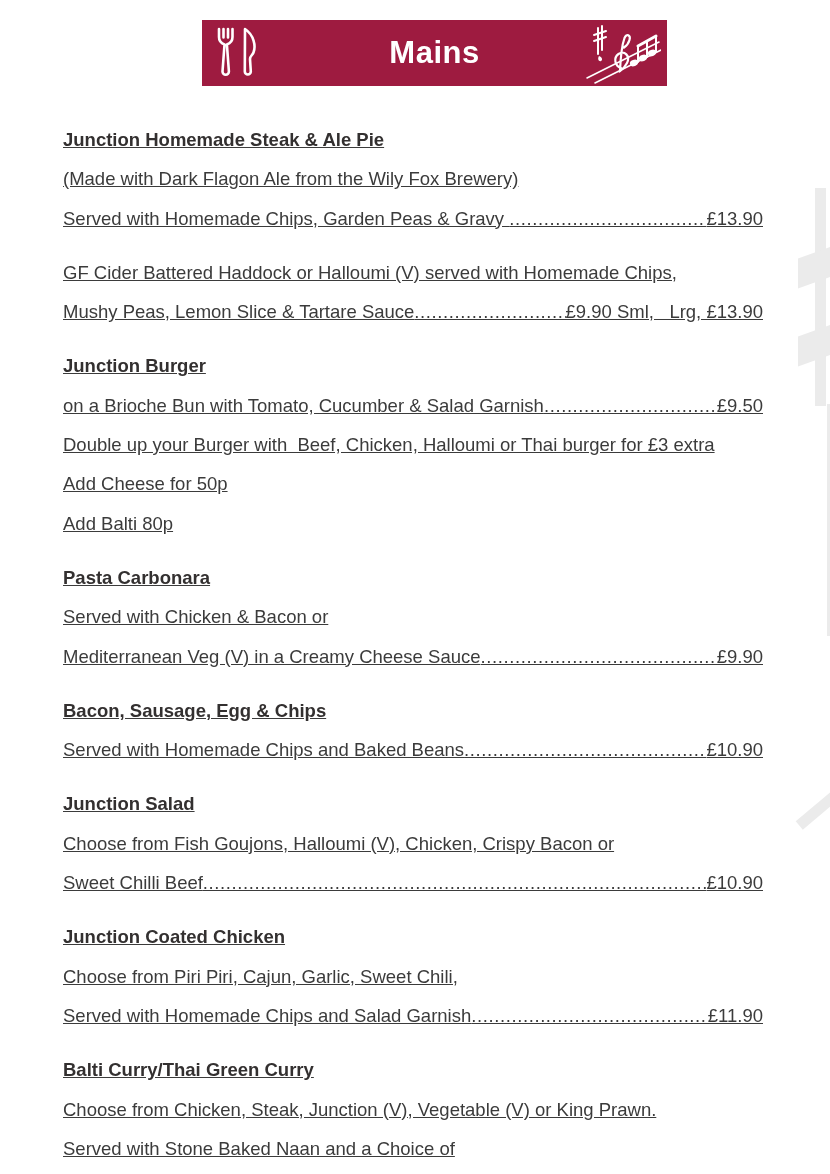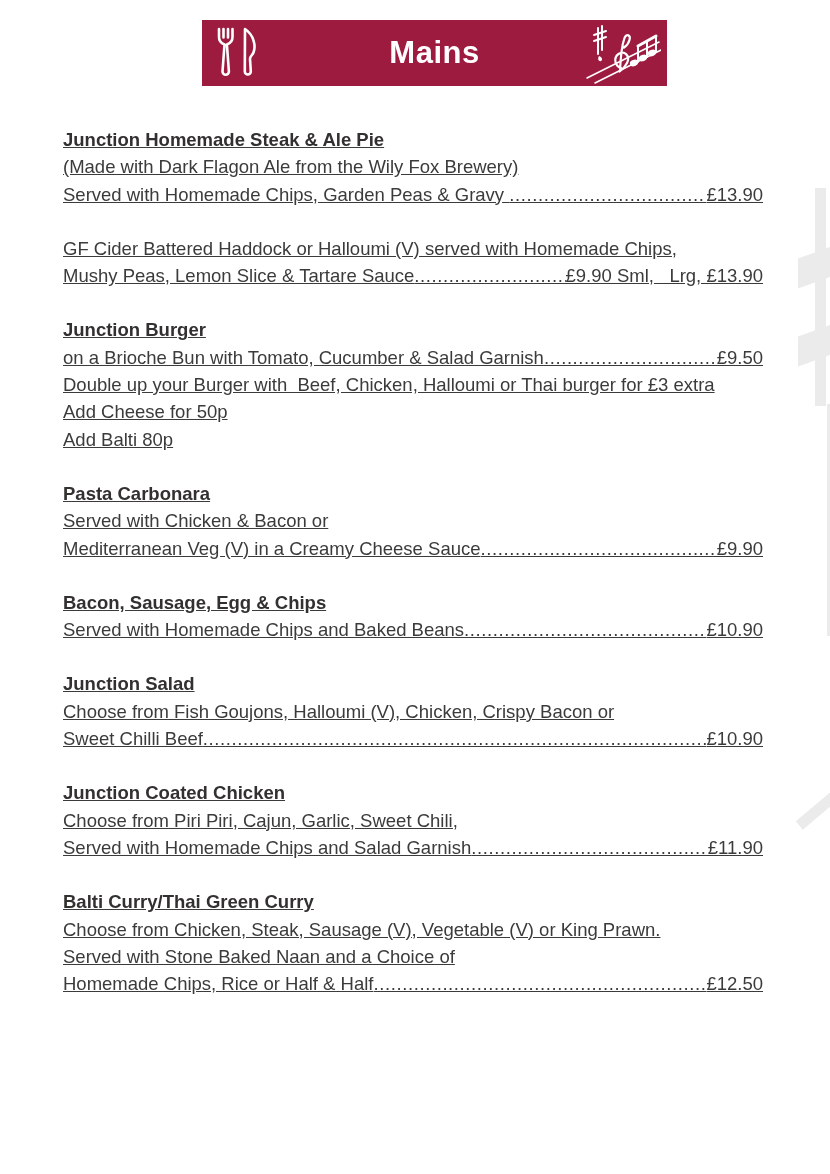--- a/index.html
+++ b/index.html
@@ -31,21 +31,21 @@
   .banner-icon{position:absolute;top:0;height:66px;display:flex;align-items:center;}
   .banner-icon.left{left:10px;}
   .banner-icon.right{right:6px;}
   
   .menu{
     position:absolute;left:63px;top:126px;width:700px;
     font-size:18.5px;line-height:27.3px;text-decoration:underline;
   }
   .menu-item{margin:0 0 27px 0;}
   .item-title{font-weight:bold;color:#333030;white-space:pre-wrap;}
-  .line{display:flex;align-items:baseline;white-space:pre;}
+  .line{display:flex;align-items:baseline;white-space:pre;margin-top:12px;}
   .line-text{flex:0 0 auto;white-space:pre;}
   .leader{
     flex:1 1 0;min-width:0;overflow:hidden;white-space:nowrap;
     letter-spacing:.6px;
   }
   .price{flex:0 0 auto;white-space:pre;}
 </style>
 </head>
 <body style="--banner-color: #9E1B40; --banner-text: #FFFFFF; --body-text: #3B3B3B; --watermark: #EBEBEB;">
 
@@ -132,18 +132,18 @@
     <div class="menu-item">
     <div class="item-title">Junction Coated Chicken</div>
     <div>
         <div class="line"><span class="line-text">Choose from Piri Piri, Cajun, Garlic, Sweet Chili,</span></div>
         <div class="line"><span class="line-text">Served with Homemade Chips and Salad Garnish</span><span class="leader">............................................................................................................................................................................................................................................................................................................</span><span class="price">£11.90</span></div>
       </div>
   </div>
     <div class="menu-item">
     <div class="item-title">Balti Curry/Thai Green Curry</div>
     <div>
-        <div class="line"><span class="line-text">Choose from Chicken, Steak, Sausage (V), Vegetable (V) or King Prawn.</span></div>
+        <div class="line"><span class="line-text">Choose from Chicken, Steak, Junction (V), Vegetable (V) or King Prawn.</span></div>
         <div class="line"><span class="line-text">Served with Stone Baked Naan and a Choice of</span></div>
         <div class="line"><span class="line-text">Homemade Chips, Rice or Half &amp; Half</span><span class="leader">............................................................................................................................................................................................................................................................................................................</span><span class="price">£12.50</span></div>
       </div>
   </div>
   </div>
 
 </body></html>

